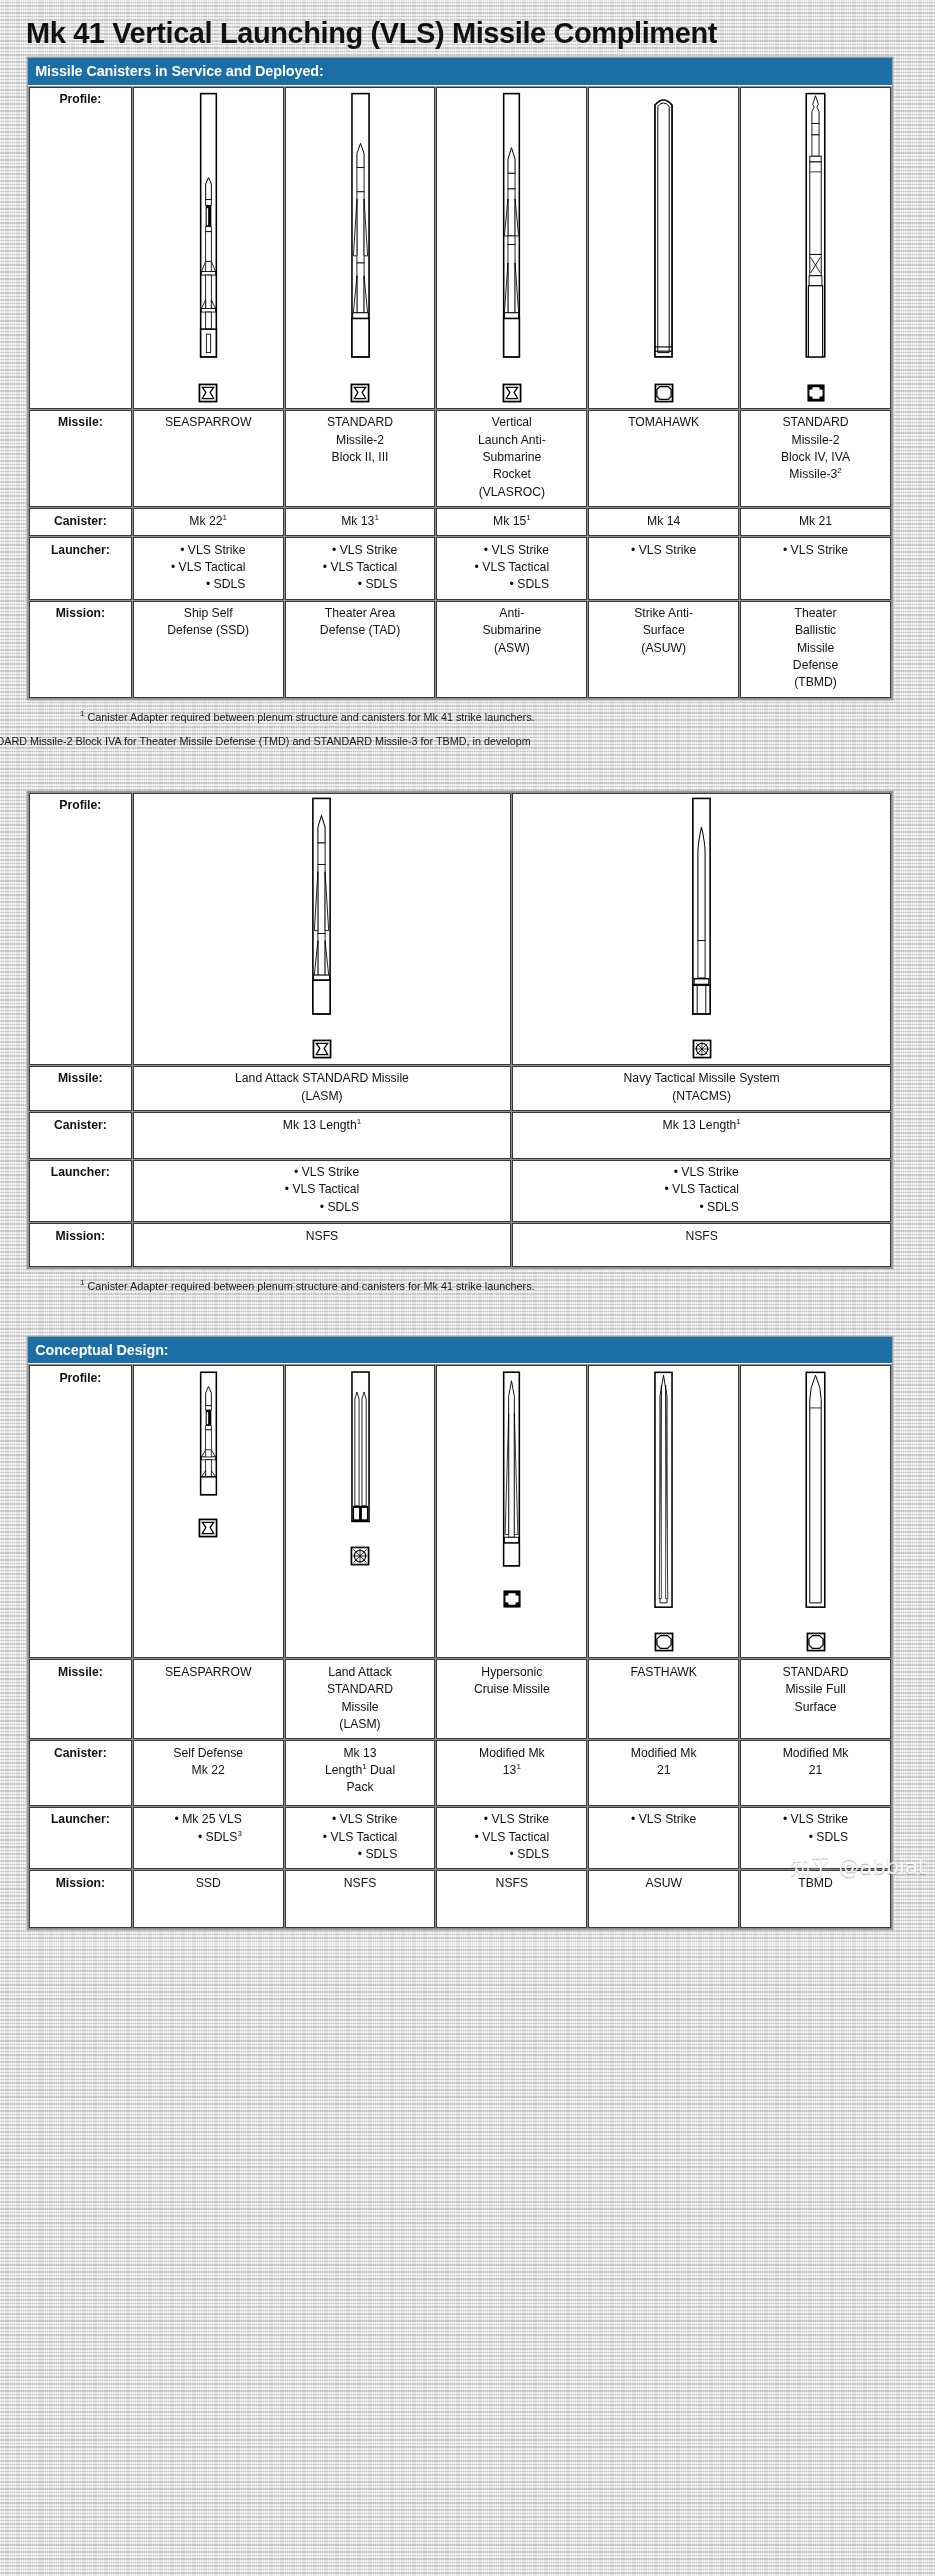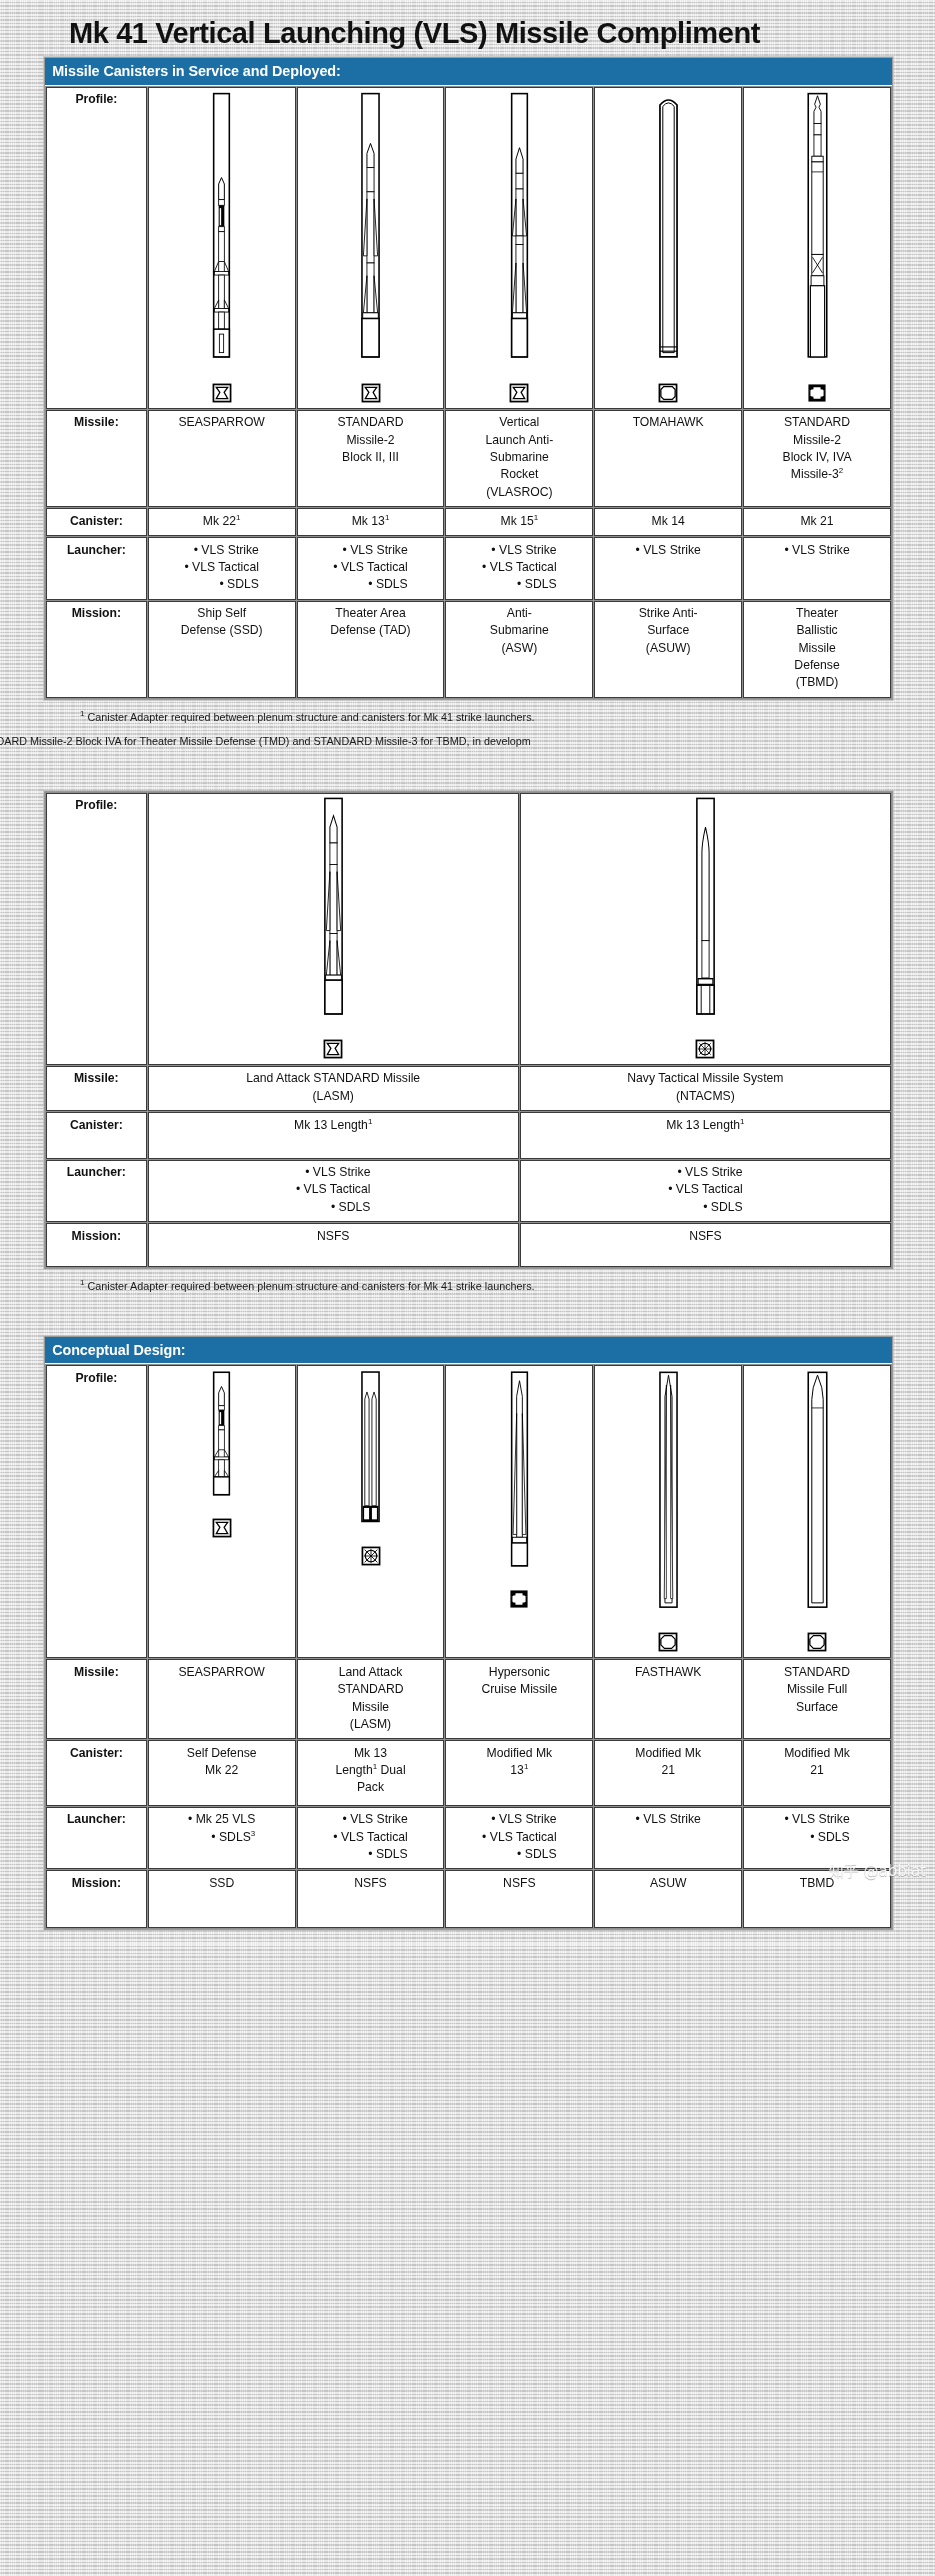--- a/index.html
+++ b/index.html
@@ -16,26 +16,25 @@
   .page{width:936px;position:relative;padding-bottom:14.4px;}
 
   
   .doc-title{
     font-size:29px;
     font-weight:bold;
     letter-spacing:-0.4px;
     padding:17px 0 7.2px 26px;
     color:#111;
     white-space:nowrap;
-    margin-left:43px;
   }
 
   
   .table-block{
-    margin:0 43px 0 44px;
+    margin:0 43px 0 27px;
     background:#ffffff;
     border:1.4px solid #9a9a9a;
     box-shadow:0 0 0 0.7px #bdbdbd;
   }
   .section-bar{
     background:#1c6fa5;
     color:#ffffff;
     font-size:14.4px;
     font-weight:bold;
     padding:5px 0 5.7px 7.2px;
@@ -92,21 +91,21 @@
     height:100%;
   }
   .profile-wrap svg{display:block;}
   .xsec{margin-top:4.3px;}
 
   
   .watermark{
     position:absolute;
     right:10px;
     bottom:63px;
-    font-size:15px;
+    font-size:21px;
     color:rgba(255,255,255,.92);
     text-shadow:0 0.7px 0.7px rgba(120,120,120,.55);
     font-family:"DejaVu Sans", sans-serif;
     pointer-events:none;
     white-space:nowrap;
   }
 </style>
 </head>
 <body>
 

